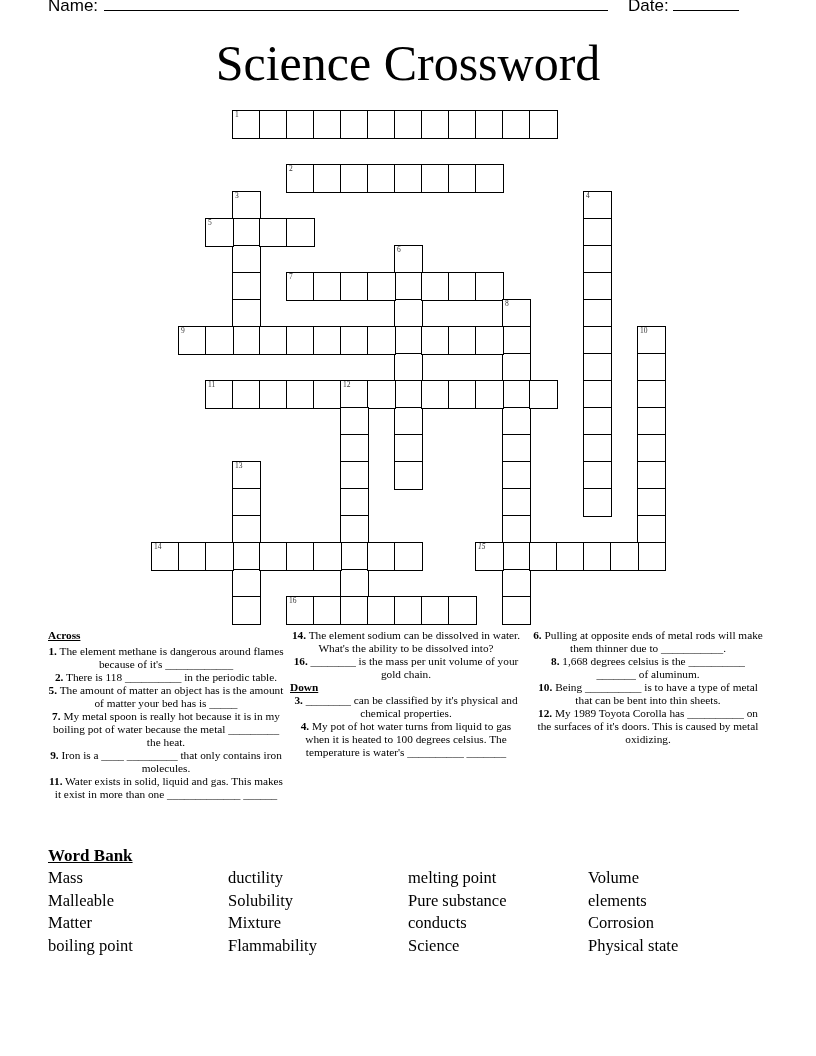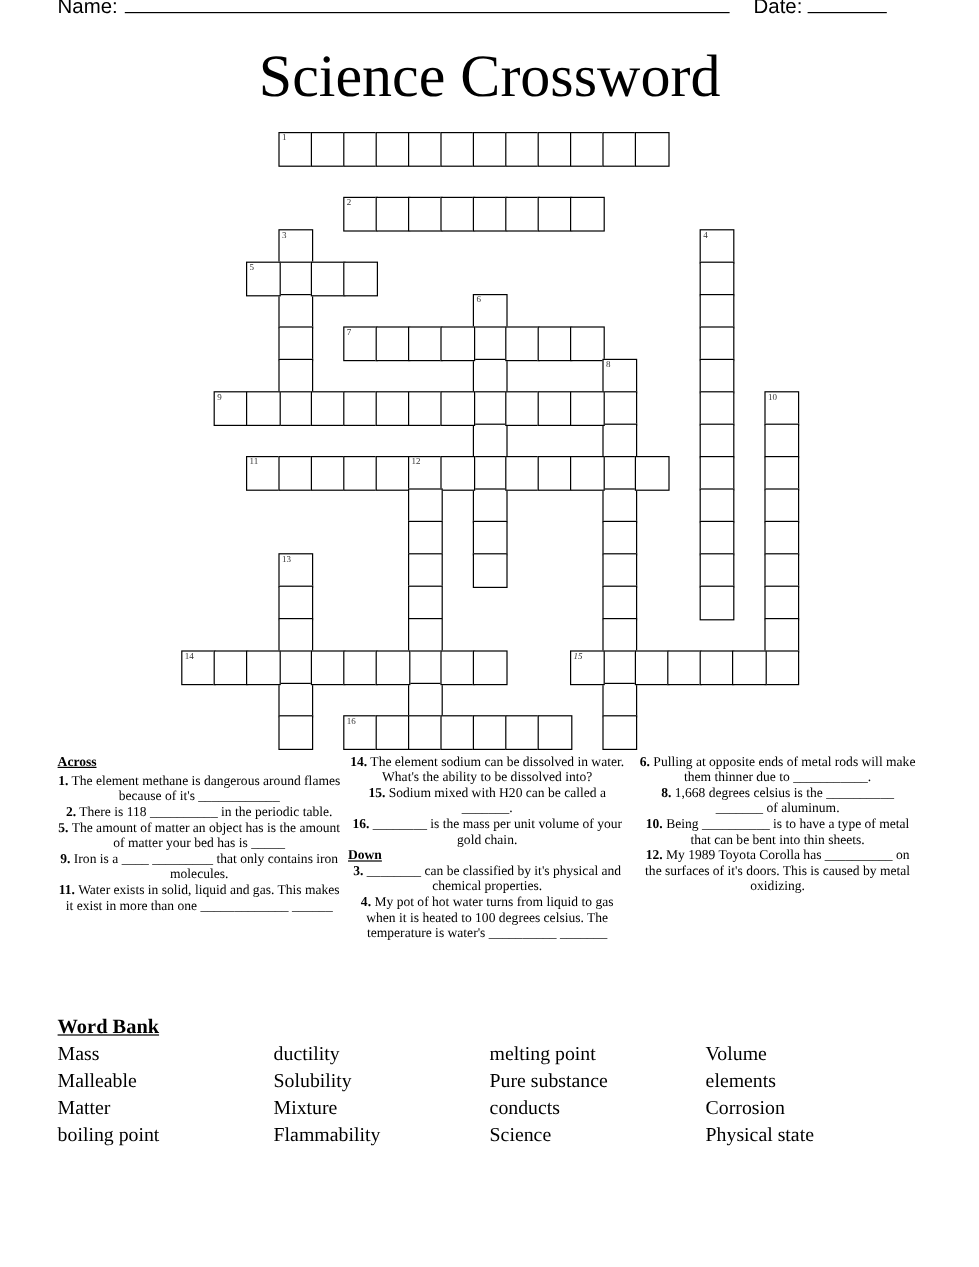--- a/index.html
+++ b/index.html
@@ -201,27 +201,27 @@
     <div class="cell" style="left: 394px; top: 596px; width: 28.5px; height: 28.5px;"></div>
     <div class="cell" style="left: 421px; top: 596px; width: 28.5px; height: 28.5px;"></div>
     <div class="cell" style="left: 448px; top: 596px; width: 28.5px; height: 28.5px;"></div>
   </div>
 
 <div class="clues" id="col-a">
   <div class="heading">Across</div>
   <p class="clue"><b>1.</b> <span>The element methane is dangerous around flames because of it's ____________</span></p>
   <p class="clue"><b>2.</b> <span>There is 118 __________ in the periodic table.</span></p>
   <p class="clue"><b>5.</b> <span>The amount of matter an object has is the amount of matter your bed has is _____</span></p>
+  <p class="clue"><b>7.</b> <span>My metal spoon is really hot because it is in my boiling pot of water because the metal _________ the heat.</span></p>
   <p class="clue"><b>9.</b> <span>Iron is a ____ _________ that only contains iron molecules.</span></p>
   <p class="clue"><b>11.</b> <span>Water exists in solid, liquid and gas. This makes it exist in more than one _____________ ______</span></p>
 </div>
 
 <div class="clues" id="col-b">
   <p class="clue"><b>14.</b> <span>The element sodium can be dissolved in water. What's the ability to be dissolved into?</span></p>
-  <p class="clue"><b>15.</b> <span>Sodium mixed with H20 can be called a _______.</span></p>
   <p class="clue"><b>16.</b> <span>________ is the mass per unit volume of your gold chain.</span></p>
   <div class="heading" style="margin-bottom:0">Down</div>
   <p class="clue"><b>3.</b> <span>________ can be classified by it's physical and chemical properties.</span></p>
   <p class="clue"><b>4.</b> <span>My pot of hot water turns from liquid to gas when it is heated to 100 degrees celsius. The temperature is water's __________ _______</span></p>
 </div>
 
 <div class="clues" id="col-c">
   <p class="clue"><b>6.</b> <span>Pulling at opposite ends of metal rods will make them thinner due to ___________.</span></p>
   <p class="clue"><b>8.</b> <span>1,668 degrees celsius is the __________ _______ of aluminum.</span></p>
   <p class="clue"><b>10.</b> <span>Being __________ is to have a type of metal that can be bent into thin sheets.</span></p>

